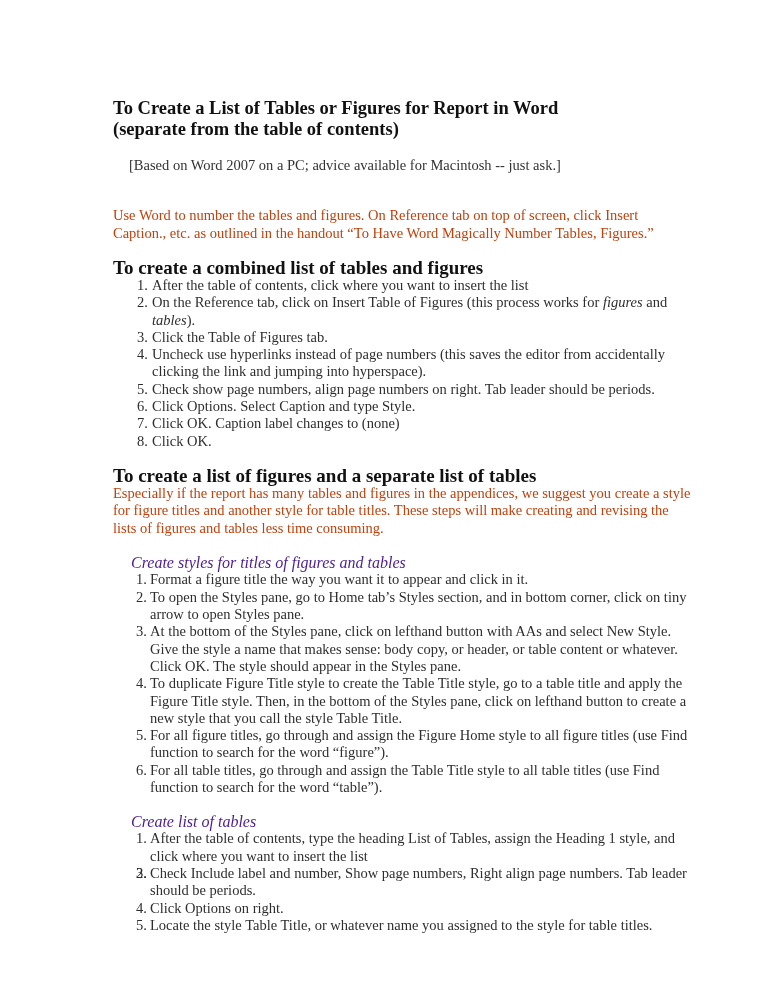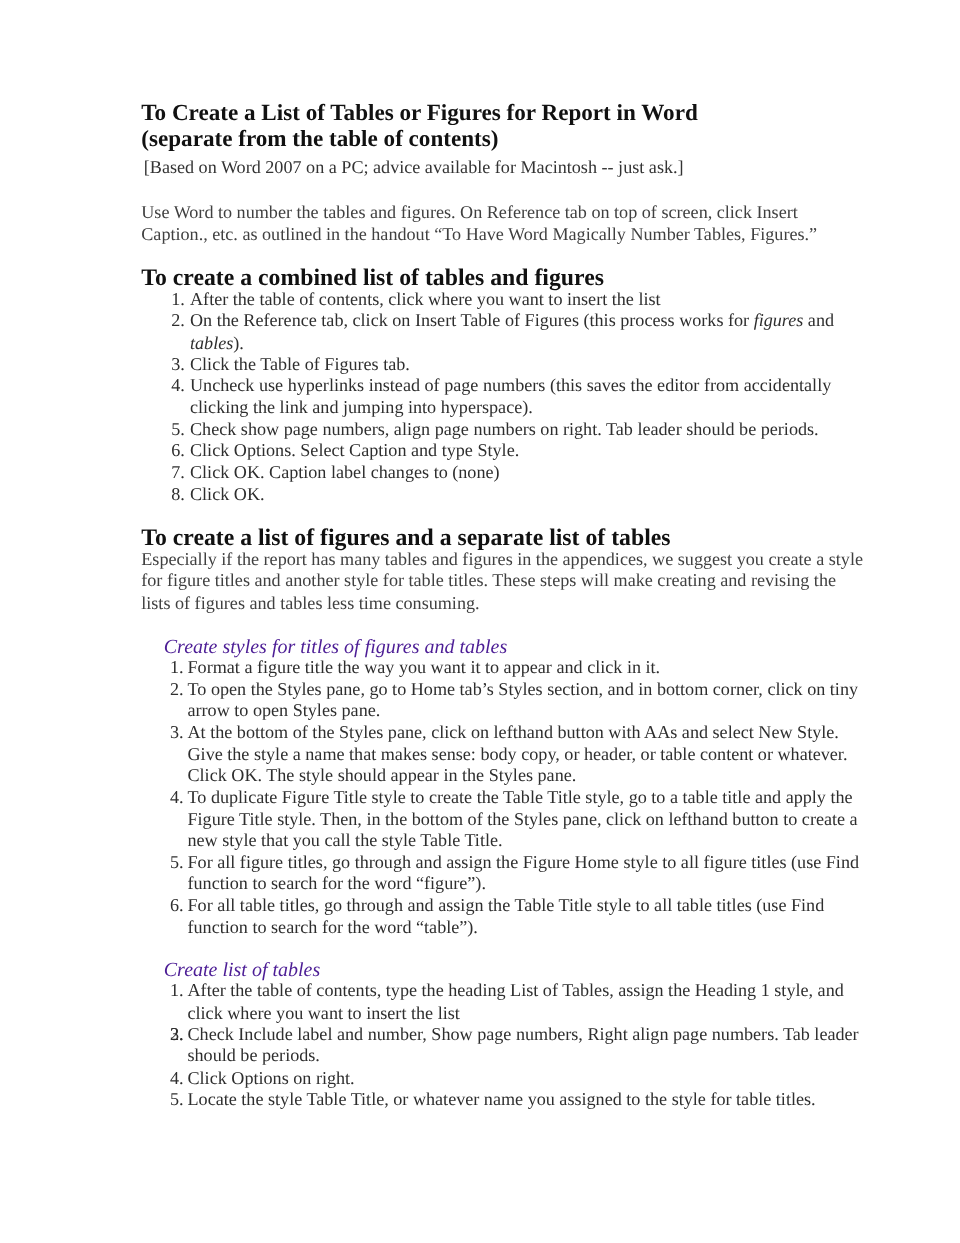--- a/index.html
+++ b/index.html
@@ -1,21 +1,21 @@
 <!DOCTYPE html>
 <html><head>
 <meta charset="utf-8">
 <style>
   html, body { margin: 0; padding: 0; background: #ffffff; }
   body { width: 768px; height: 994px; position: relative; overflow: hidden;
          font-family: "Liberation Serif", "DejaVu Serif", serif; color: #2a2a2a; }
-  .page { position: absolute; left: 113px; top: 81px; width: 580px; }
+  .page { position: absolute; left: 113px; top: 98px; width: 580px; }
   .title { font-weight: bold; font-size: 18.5px; line-height: 21px; color: #111; margin: 0; }
-  .subtitle-note { font-size: 14.5px; line-height: 18px; color: #333; margin: 2px; }
-  p.body { font-size: 14.5px; line-height: 17.5px; margin: 0; color: #404040; }
+  .subtitle-note { font-size: 14.5px; line-height: 18px; color: #333; margin: 16px; }
+  p.body { font-size: 14.5px; line-height: 17.5px; margin: 0; color: #c2410c; }
   .gap { height: 17px; }
   h2.sec { font-size: 19px; font-weight: bold; line-height: 18px; margin: 0; color: #111; }
   ol.steps { margin: 0; padding: 0; list-style: none; }
   ol.steps li { position: relative; font-size: 14.5px; line-height: 17.3px; color: #2e2e2e; }
   ol.steps.a li { padding-left: 39px; }
   ol.steps.a li .num { position: absolute; left: 24px; }
   ol.steps.b li { padding-left: 37px; }
   ol.steps.b li .num { position: absolute; left: 23px; }
   .subhead { font-style: italic; font-size: 16px; line-height: 17px; margin: 0 0 0 18px; color: #4c1d95; }
   em { font-style: italic; }

